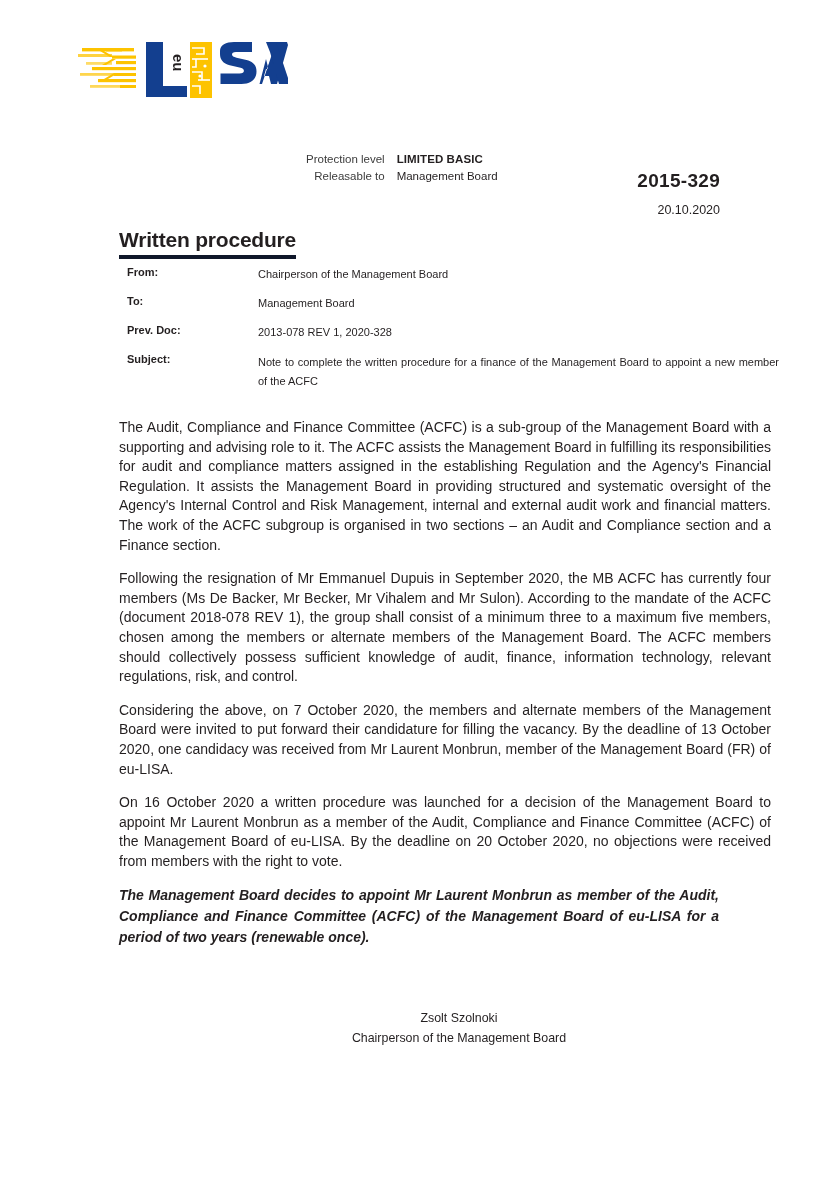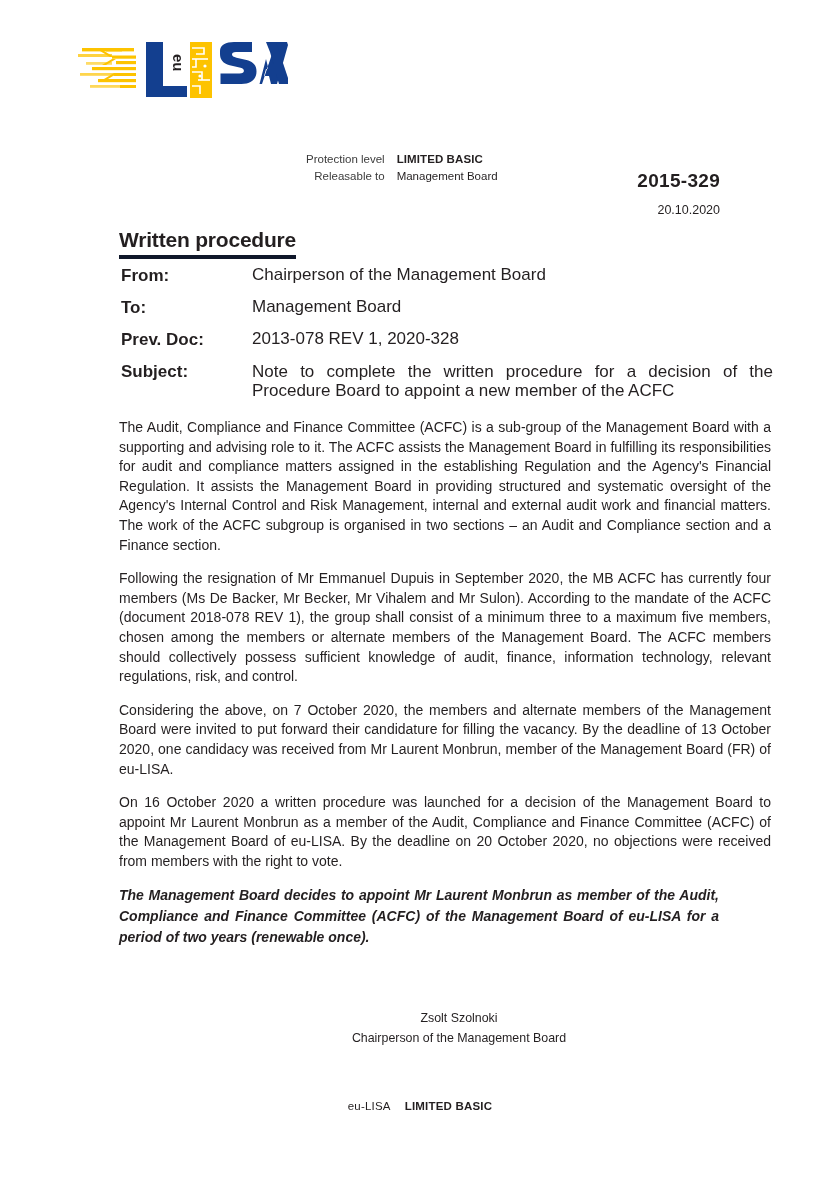--- a/index.html
+++ b/index.html
@@ -85,24 +85,24 @@
     letter-spacing: -0.2px;
     color: #231f20;
     border-bottom: 4px solid #0f172a;
     padding-bottom: 3px;
     display: inline-block;
   }
 
   
   .meta {
     position: absolute;
-    left: 121px;
+    left: 127px;
     top: 266px;
     width: 652px;
-    font-size: 17px;
+    font-size: 11px;
   }
   .meta-row {
     display: flex;
     align-items: flex-start;
     margin-bottom: 12px;
   }
   .meta-label {
     width: 131px;
     flex: 0 0 131px;
     font-weight: bold;
@@ -265,34 +265,31 @@
     <div class="meta-row">
       <div class="meta-label">To:</div>
       <div class="meta-value">Management Board</div>
     </div>
     <div class="meta-row">
       <div class="meta-label">Prev. Doc:</div>
       <div class="meta-value">2013-078 REV 1, 2020-328</div>
     </div>
     <div class="meta-row subject">
       <div class="meta-label">Subject:</div>
-      <div class="meta-value">Note to complete the written procedure for a decision of the Procedure Board to appoint a new member of the ACFC</div>
+      <div class="meta-value">Note to complete the written procedure for a finance of the Management Board to appoint a new member of the ACFC</div>
     </div>
   </div>
 
   <div class="body-copy">
     <p>The Audit, Compliance and Finance Committee (ACFC) is a sub-group of the Management Board with a supporting and advising role to it. The ACFC assists the Management Board in fulfilling its responsibilities for audit and compliance matters assigned in the establishing Regulation and the Agency's Financial Regulation. It assists the Management Board in providing structured and systematic oversight of the Agency's Internal Control and Risk Management, internal and external audit work and financial matters. The work of the ACFC subgroup is organised in two sections – an Audit and Compliance section and a Finance section.</p>
     <p>Following the resignation of Mr Emmanuel Dupuis in September 2020, the MB ACFC has currently four members (Ms De Backer, Mr Becker, Mr Vihalem and Mr Sulon). According to the mandate of the ACFC (document 2018-078 REV 1), the group shall consist of a minimum three to a maximum five members, chosen among the members or alternate members of the Management Board. The ACFC members should collectively possess sufficient knowledge of audit, finance, information technology, relevant regulations, risk, and control.</p>
     <p>Considering the above, on 7 October 2020, the members and alternate members of the Management Board were invited to put forward their candidature for filling the vacancy. By the deadline of 13 October 2020, one candidacy was received from Mr Laurent Monbrun, member of the Management Board (FR) of eu-LISA.</p>
     <p>On 16 October 2020 a written procedure was launched for a decision of the Management Board to appoint Mr Laurent Monbrun as a member of the Audit, Compliance and Finance Committee (ACFC) of the Management Board of eu-LISA. By the deadline on 20 October 2020, no objections were received from members with the right to vote.</p>
     <p class="decision">The Management Board decides to appoint Mr Laurent Monbrun as member of the Audit, Compliance and Finance Committee (ACFC) of the Management Board of eu-LISA for a period of two years (renewable once).</p>
   </div>
 
   <div class="signature">
     <div class="sig-indent">Zsolt Szolnoki</div>
     <div class="sig-indent">Chairperson of the Management Board</div>
   </div>
 
-  <div class="footer">
-    <span class="f-org">eu-LISA</span><span class="f-class">LIMITED BASIC</span>
-  </div>
 
 </div>
 
 </body></html>

